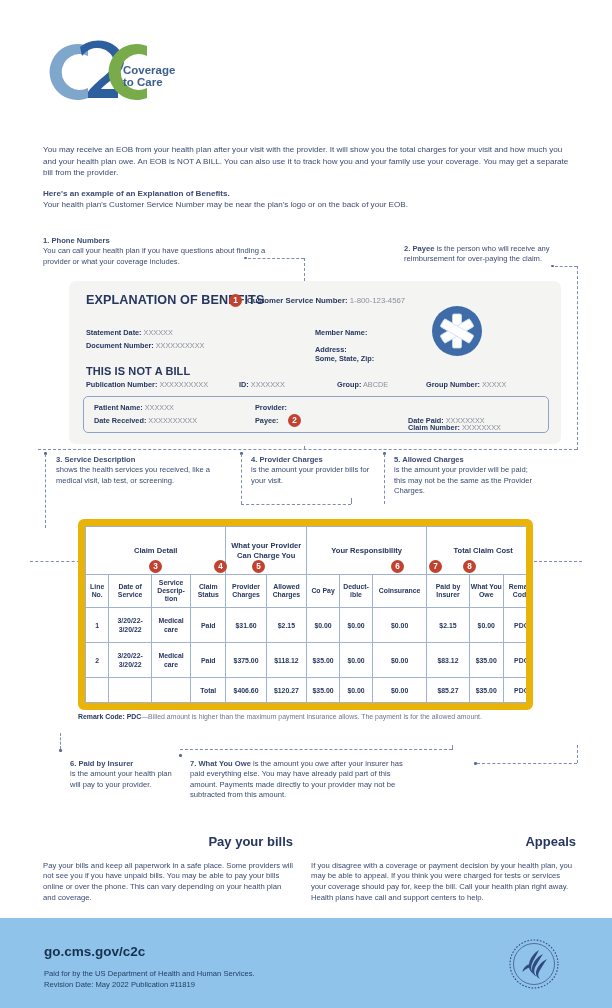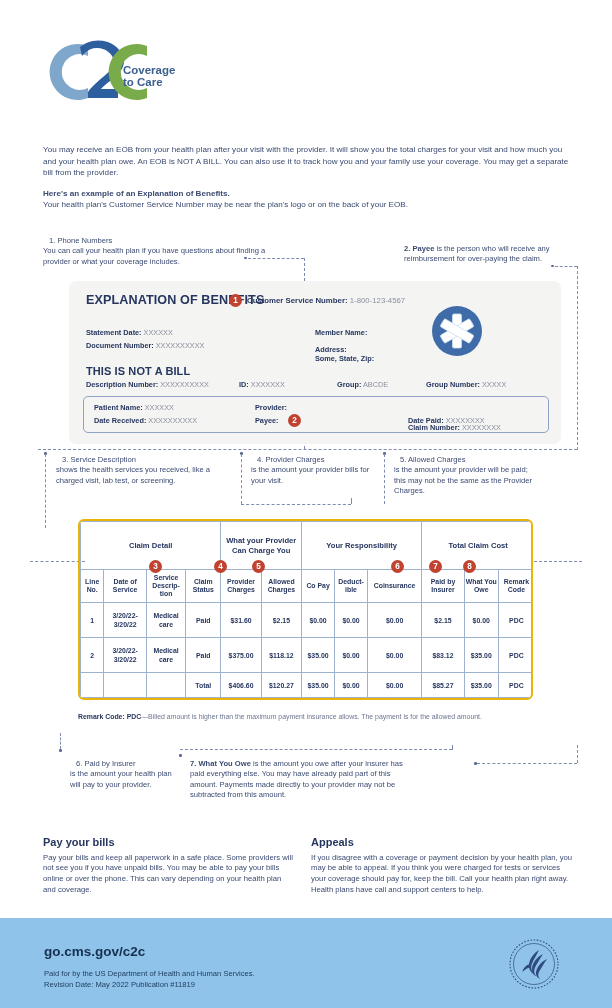--- a/index.html
+++ b/index.html
@@ -25,21 +25,21 @@
 
   
   .intro{position:absolute;left:43px;top:144px;width:533px;}
   .intro p{margin:0;font-size:8.1px;line-height:11.6px;color:#3b4a72;}
   .intro .lead{margin-bottom:9px;}
   .intro .bold{font-weight:bold;display:block;}
 
   
   .callout{position:absolute;font-size:7.6px;line-height:10.4px;color:#3b4a72;}
   .callout b{font-weight:bold;}
-  .callout .hd{font-weight:normal;display:block;margin-left:6px;}
+  .callout .hd{font-weight:bold;display:block;}
 
   
   .dash-h{position:absolute;border-top:1px dashed #7f8bb0;height:0;}
   .dash-v{position:absolute;border-left:1px dashed #7f8bb0;width:0;}
   .dot{position:absolute;width:2.6px;height:2.6px;border-radius:50%;background:#5b6a95;}
 
   
   .eob-card{
     position:absolute;left:69px;top:281px;width:492px;height:163px;
     background:#f4f4f2;border-radius:7px;
@@ -74,33 +74,33 @@
   table.eob{border-collapse:collapse;width:455px;table-layout:fixed;}
   table.eob td,table.eob th{
     border:1px solid #9fb2d0;
     font-size:6.9px;color:#26365f;font-weight:bold;
     text-align:center;vertical-align:middle;padding:0;
   }
   table.eob th.grp{height:47px;font-size:7.6px;line-height:9.5px;}
   table.eob th.sub{height:32px;line-height:8.2px;}
   table.eob td.body{height:34px;line-height:9px;}
   table.eob td.tot{height:24px;}
-  .tblwrap .outer{border:2px solid #eab308;border-radius:6px;overflow:hidden;}
+  .tblwrap .outer{border:7px solid #eab308;border-radius:6px;overflow:hidden;}
   .remark{
     position:absolute;left:78px;top:712px;width:470px;
     font-size:6.9px;line-height:9px;color:#6d7590;
   }
   .remark b{color:#26365f;font-weight:bold;}
 
   
   .tbadge{position:absolute;width:13px;height:13px;border-radius:50%;
     background:#c0422f;color:#fff;font-size:8.2px;font-weight:bold;
     text-align:center;line-height:13px;z-index:5;}
   .bsec{position:absolute;font-size:7.7px;line-height:10.7px;color:#3b4a72;}
-  .bsec h4{margin:0 0 5px 0;font-size:11px;font-weight:bold;color:#26365f;}
+  .bsec h4{margin:0 0 13px 0;font-size:13px;font-weight:bold;color:#26365f;text-align:right;}
   .bsec p{margin:0;}
 
   
   .footer{position:absolute;left:0;top:918px;width:612px;height:90px;background:#90c3ea;}
   .furl{position:absolute;left:44px;top:26px;font-size:13.5px;font-weight:bold;color:#16304f;}
   .fmeta{position:absolute;left:44px;top:50px;font-size:7.6px;line-height:11px;color:#1d3a5c;}
   .hhs{position:absolute;left:508px;top:20px;width:52px;height:52px;}
 </style>
 </head>
 <body>
@@ -183,21 +183,21 @@
           <rect x="21.5" y="9" width="9" height="34" rx="1.5"></rect>
           <rect x="21.5" y="9" width="9" height="34" rx="1.5" transform="rotate(60 26 26)"></rect>
           <rect x="21.5" y="9" width="9" height="34" rx="1.5" transform="rotate(120 26 26)"></rect>
         </g>
       </svg>
     </div>
 
     <div class="notabill">THIS IS NOT A BILL</div>
 
     <div class="fld" style="left:17px;top:99px;">
-      <b>Description Number:</b>
+      <b>Publication Number:</b>
       <span>XXXXXXXXXX</span>
     </div>
     <div class="fld" style="left:170px;top:99px;">
       <b>ID:</b>
       <span>XXXXXXX</span>
     </div>
     <div class="fld" style="left:268px;top:99px;">
       <b>Group:</b>
       <span>ABCDE</span>
     </div>
@@ -229,21 +229,21 @@
     <div class="fld" style="left:339px;top:135px;">
       <b>Date Paid:</b>
       <span>XXXXXXXX</span>
     </div>
   </div>
 
   <div class="dot" style="left:44px;top:452px;"></div>
   <div class="dash-v" style="left:45px;top:454px;height:74px;"></div>
   <div class="callout" style="left:56px;top:455px;width:175px;">
     <span class="hd">3. Service Description</span>
-    <span>shows the health services you received, like a charged visit, lab test, or screening.</span>
+    <span>shows the health services you received, like a medical visit, lab test, or screening.</span>
   </div>
 
   <div class="dot" style="left:240px;top:452px;"></div>
   <div class="dash-v" style="left:241px;top:454px;height:50px;"></div>
   <div class="dash-h" style="left:241px;top:504px;width:110px;"></div>
   <div class="dash-v" style="left:351px;top:498px;height:6px;"></div>
   <div class="callout" style="left:251px;top:455px;width:125px;">
     <span class="hd">4. Provider Charges</span>
     <span>is the amount your provider bills for your visit.</span>
   </div>

